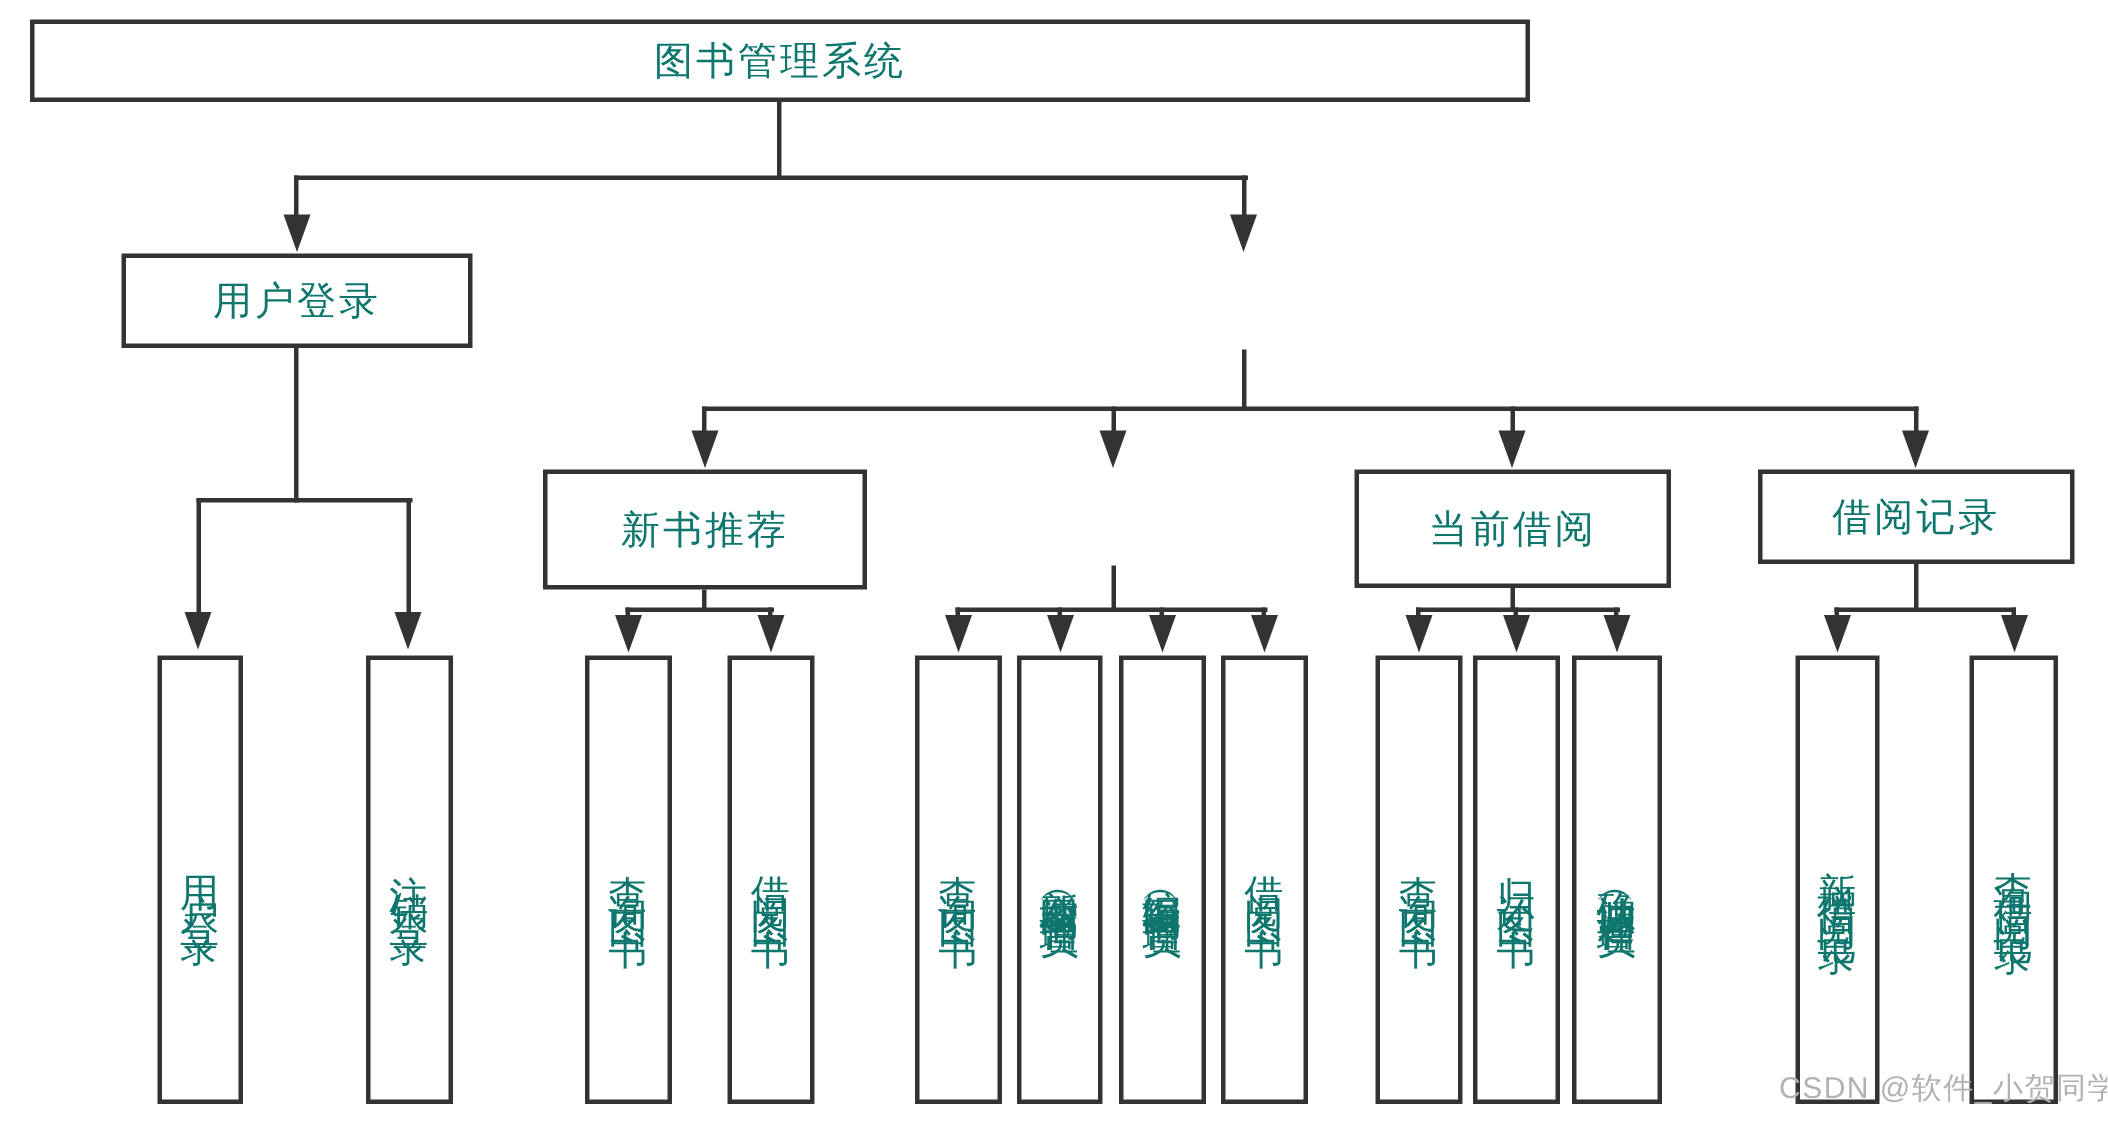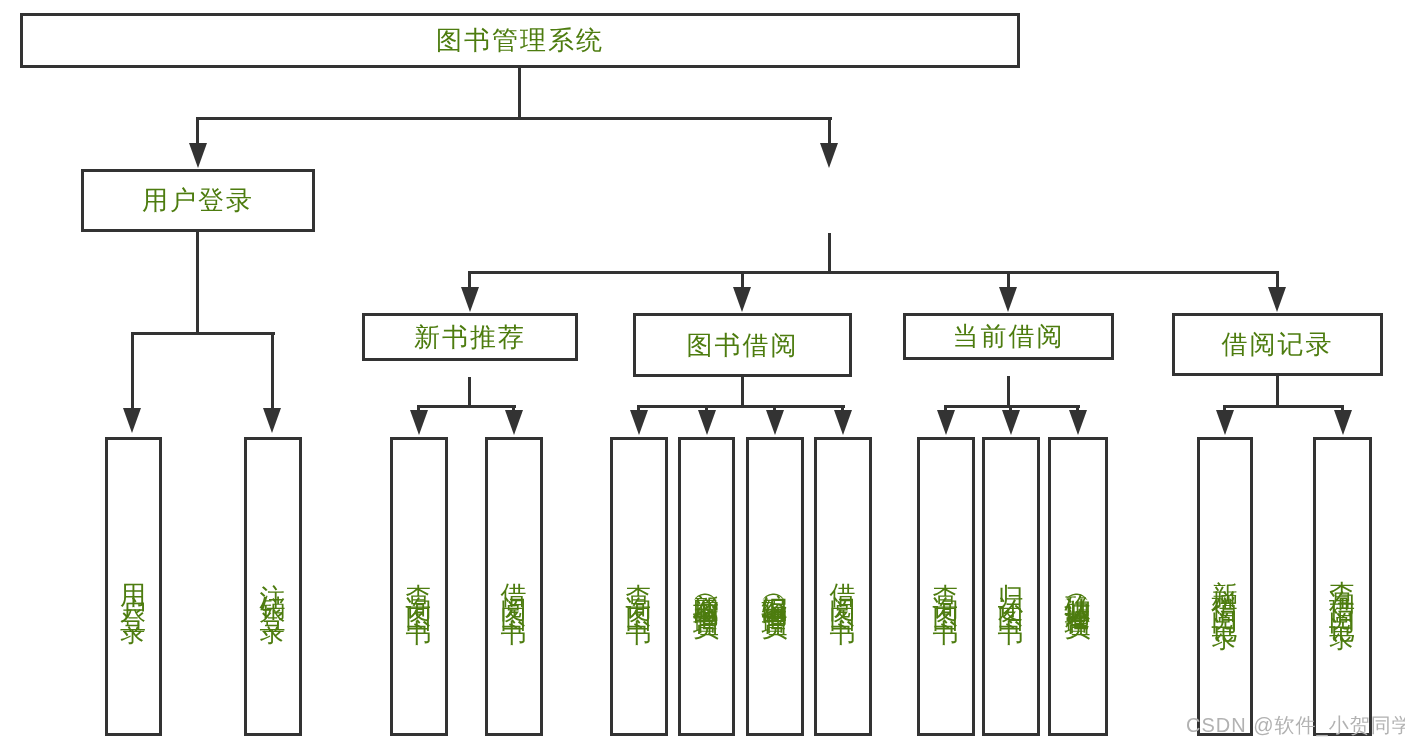--- a/index.html
+++ b/index.html
@@ -6,21 +6,21 @@
   #stage {
     position:relative; width:1405px; height:747px;
     background:#ffffff; overflow:hidden;
     font-family:"Liberation Sans","DejaVu Sans",sans-serif;
     color:#2d2d2d;
   }
   .box {
     position:absolute; box-sizing:border-box;
     border:3px solid #333333; background:#ffffff;
     display:flex; align-items:center; justify-content:center;
-    font-size:26px; color:#4d7c0f;
+    font-size:26px; color:#0f766e;
   }
   .box.h span { letter-spacing:2px; white-space:nowrap; }
   .box.v span {
     writing-mode:vertical-rl; text-orientation:mixed;
     white-space:nowrap; line-height:1;
   }
   .ls12 { letter-spacing:12px; }
   .ls9  { letter-spacing:9px; }
   .ls3  { letter-spacing:3px; }
   .hline { position:absolute; height:3px; background:#333333; }
@@ -101,27 +101,24 @@
   <div class="arrow" style="left:1334px;top:410px"></div>
 
   <div class="box h" style="left:20px;top:13px;width:1000px;height:55px">
     <span>图书管理系统</span>
   </div>
 
   <div class="box h" style="left:81px;top:169px;width:234px;height:63px">
     <span>用户登录</span>
   </div>
 
-  <div class="box h" style="left:362px;top:313px;width:216px;height:48px">
+  <div class="box h" style="left:362px;top:313px;width:216px;height:80px">
     <span>新书推荐</span>
   </div>
-  <div class="box h" style="left:633px;top:313px;width:219px;height:64px">
-    <span>图书借阅</span>
-  </div>
-  <div class="box h" style="left:903px;top:313px;width:211px;height:47px">
+  <div class="box h" style="left:903px;top:313px;width:211px;height:79px">
     <span>当前借阅</span>
   </div>
   <div class="box h" style="left:1172px;top:313px;width:211px;height:63px">
     <span>借阅记录</span>
   </div>
 
   <div class="box v" style="left:105px;top:437px;width:57px;height:299px">
     <span class="ls12">用户登录</span>
   </div>
   <div class="box v" style="left:244px;top:437px;width:58px;height:299px">

